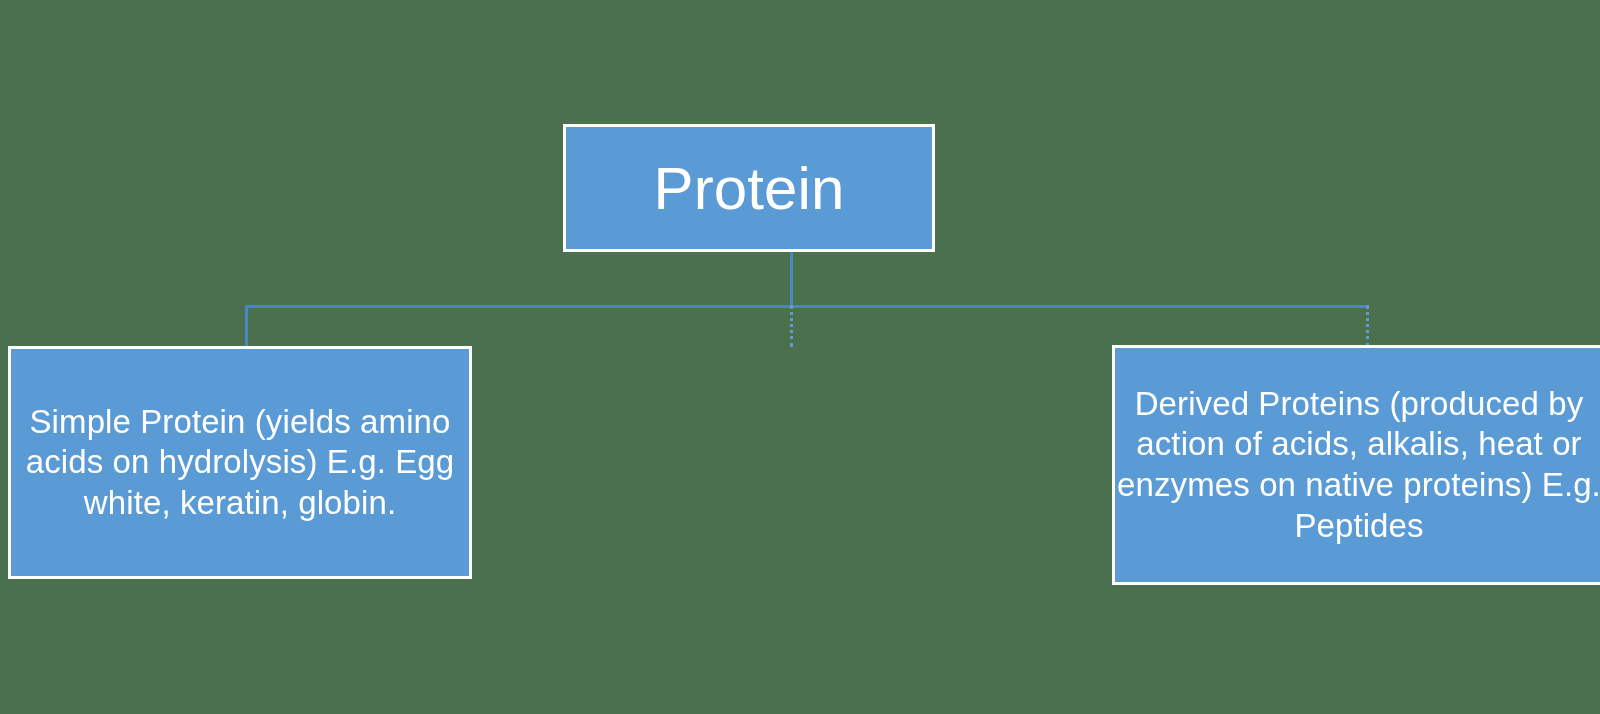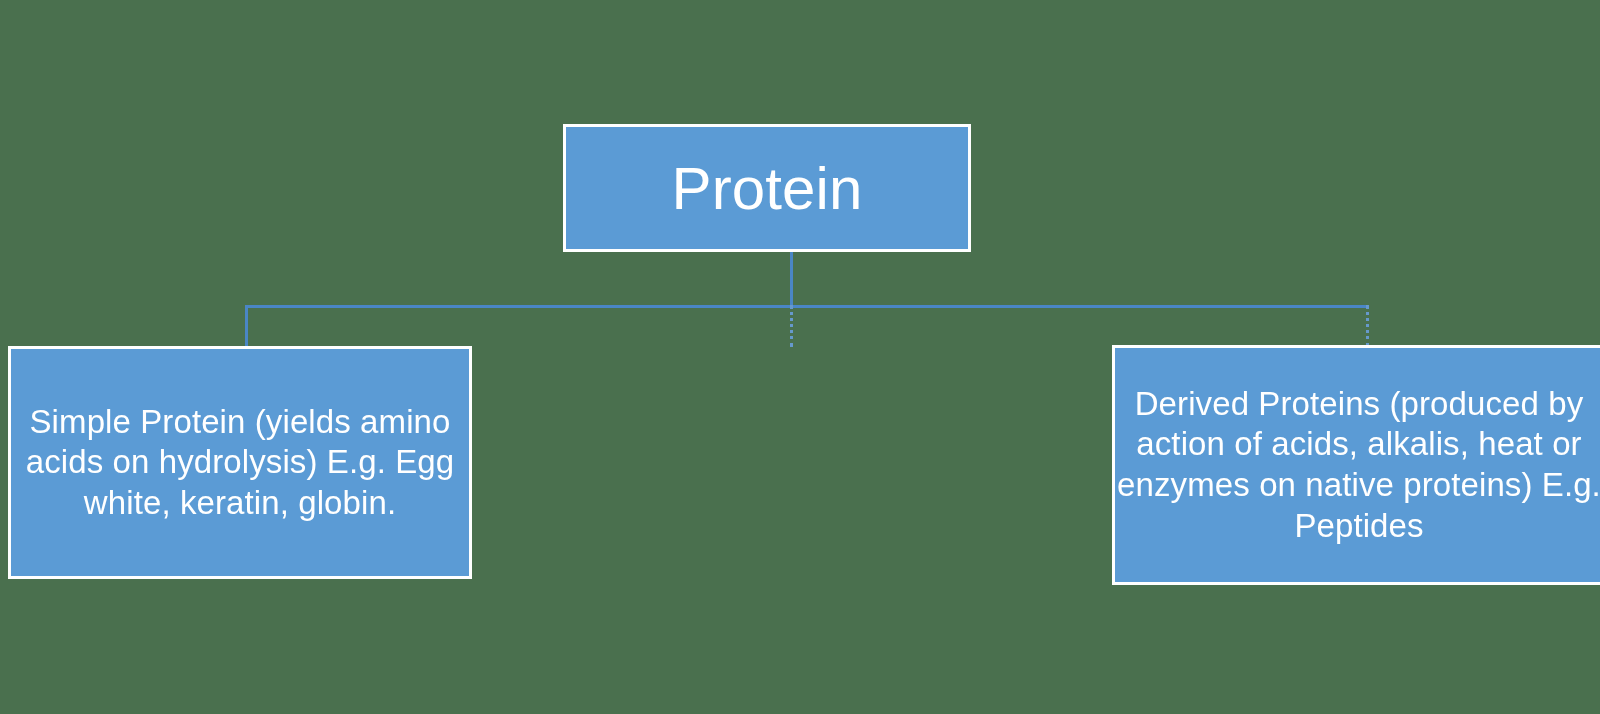--- a/index.html
+++ b/index.html
@@ -55,21 +55,21 @@
     color: #ffffff;
     text-align: center;
     white-space: pre-line;
     letter-spacing: 0.1px;
   }
 
   
   #node-root {
     left: 563px;
     top: 124px;
-    width: 408px;
+    width: 372px;
     height: 128px;
   }
   #node-root .node-label {
     font-size: 60px;
     line-height: 1.05;
     font-weight: 400;
   }
 
   
   .node-child .node-label {

